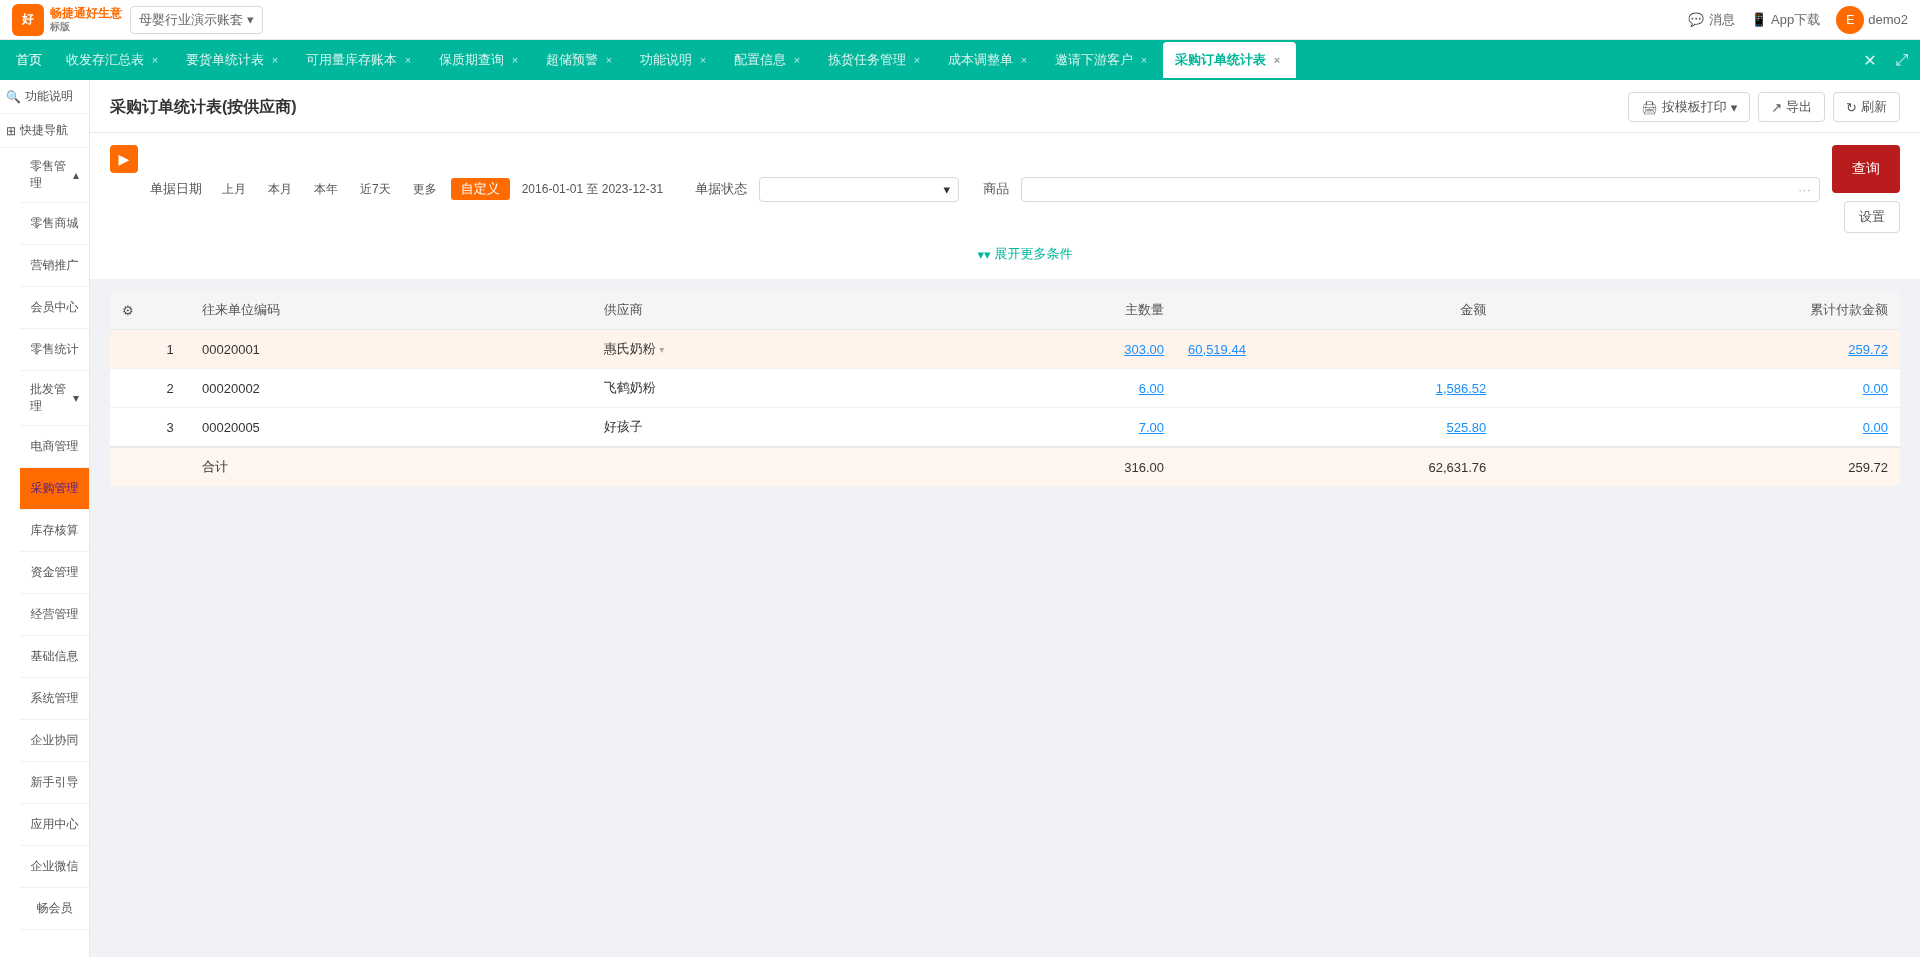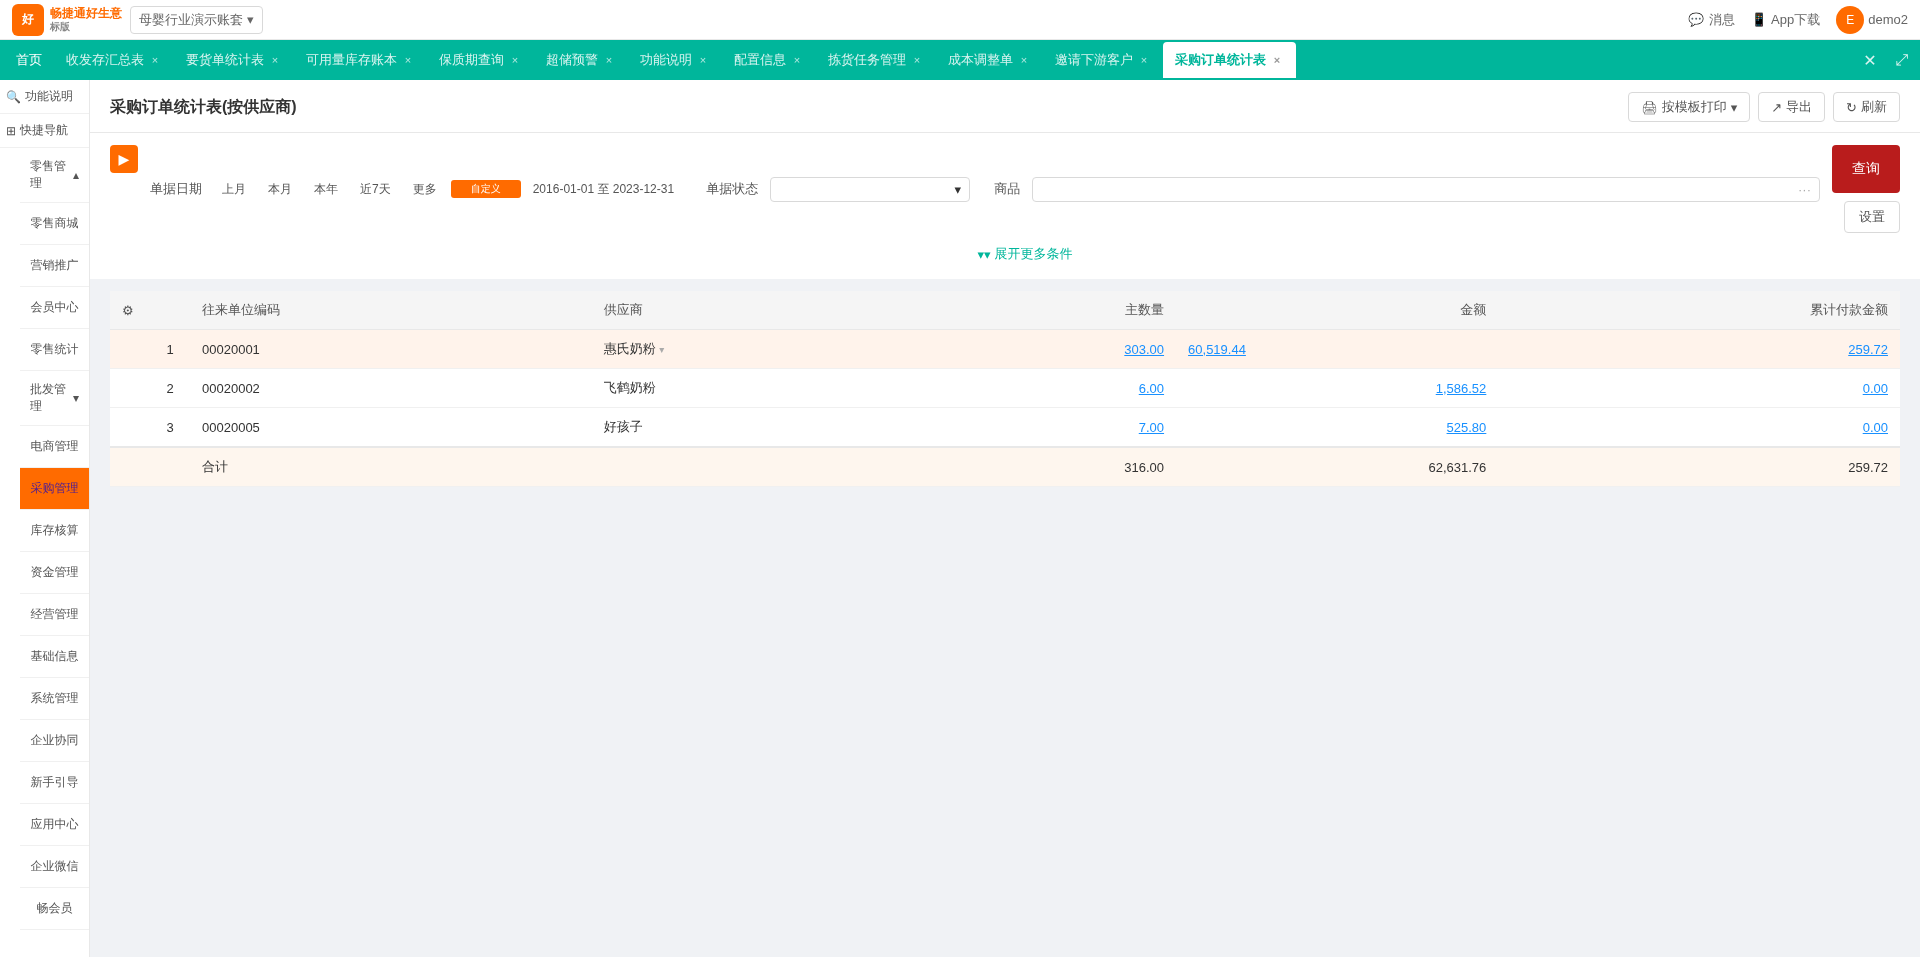--- a/index.html
+++ b/index.html
@@ -47,21 +47,21 @@
     .btn-print { display: flex; align-items: center; gap: 4px; padding: 5px 12px; border: 1px solid #d9d9d9; border-radius: 4px; background: white; color: #555; cursor: pointer; font-size: 13px; }
     .btn-export { display: flex; align-items: center; gap: 4px; padding: 5px 12px; border: 1px solid #d9d9d9; border-radius: 4px; background: white; color: #555; cursor: pointer; font-size: 13px; }
     .btn-refresh { display: flex; align-items: center; gap: 4px; padding: 5px 12px; border: 1px solid #d9d9d9; border-radius: 4px; background: white; color: #555; cursor: pointer; font-size: 13px; }
 
     
     .filter-area { background: #fff; padding: 12px 20px; flex-shrink: 0; }
     .filter-row { display: flex; align-items: center; gap: 12px; margin-bottom: 8px; flex-wrap: wrap; }
     .filter-label { color: #555; font-size: 13px; white-space: nowrap; }
     .date-shortcuts { display: flex; align-items: center; gap: 6px; }
     .date-shortcut { padding: 2px 8px; border-radius: 3px; font-size: 12px; cursor: pointer; color: #555; }
-    .date-custom-badge { padding: 2px 20px; border-radius: 3px; font-size: 10px; background: #ff6b00; color: white; cursor: pointer; }
+    .date-custom-badge { padding: 2px 10px; border-radius: 3px; font-size: 13px; background: #ff6b00; color: white; cursor: pointer; }
     .date-range { font-size: 12px; color: #555; }
     .filter-select { display: flex; align-items: center; gap: 4px; padding: 4px 8px; border: 1px solid #d9d9d9; border-radius: 4px; background: white; cursor: pointer; min-width: 180px; justify-content: space-between; }
     .filter-select-label { color: #555; font-size: 13px; }
     .filter-input { display: flex; align-items: center; gap: 4px; padding: 4px 8px; border: 1px solid #d9d9d9; border-radius: 4px; background: white; min-width: 200px; }
     .filter-input input { border: none; outline: none; font-size: 13px; color: #333; width: 100%; background: transparent; }
     .btn-query { padding: 15px 20px; background: #b91c1c; color: white; border: none; border-radius: 4px; cursor: pointer; font-size: 14px; font-weight: 500; }
     .btn-settings { padding: 6px 14px; background: white; color: #555; border: 1px solid #d9d9d9; border-radius: 4px; cursor: pointer; font-size: 13px; margin-top: 4px; display: block; }
     .expand-more { display: flex; align-items: center; gap: 4px; color: #00b69b; font-size: 13px; cursor: pointer; margin: 0 auto; }
     .right-actions { display: flex; flex-direction: column; align-items: flex-end; gap: 4px; margin-left: auto; }
 

